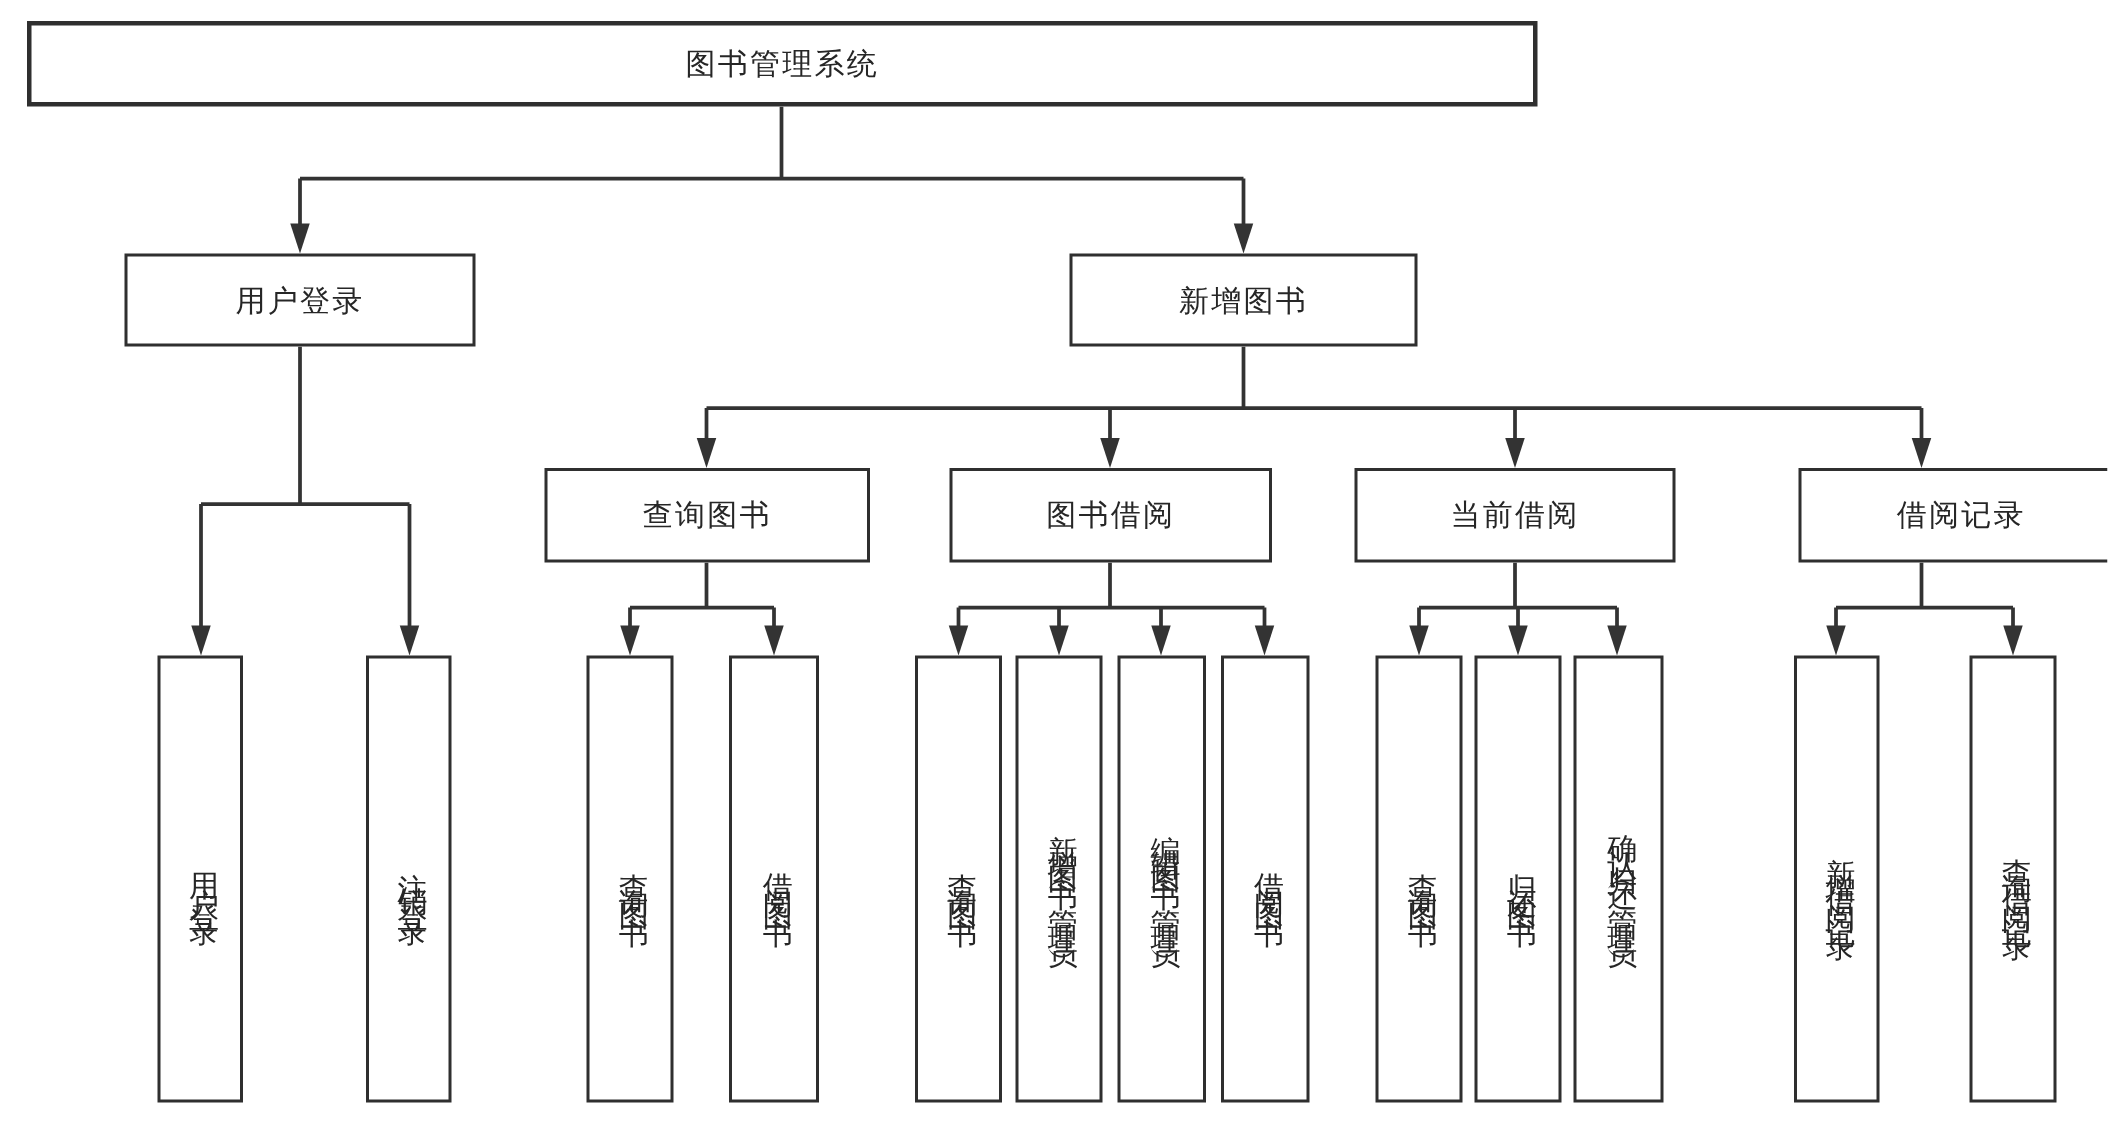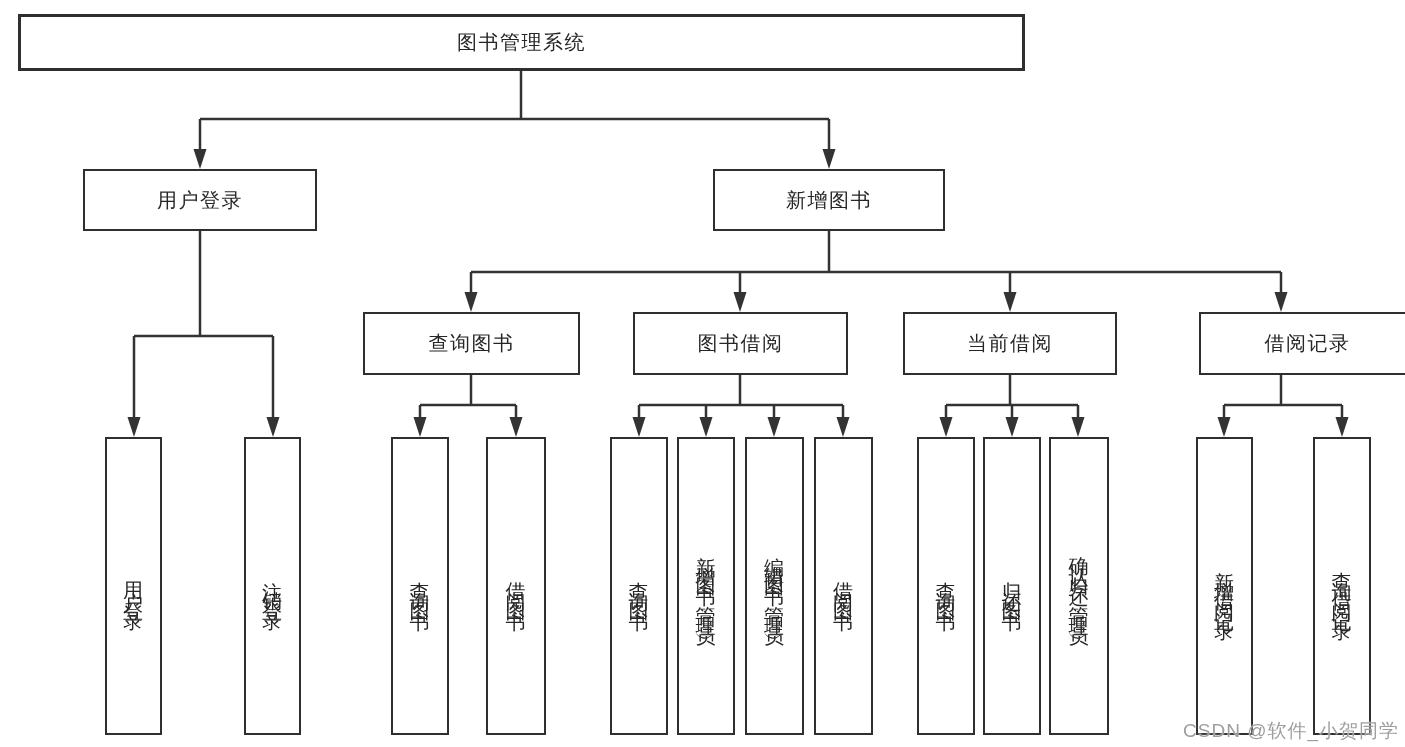--- a/index.html
+++ b/index.html
@@ -1,18 +1,18 @@
 <!DOCTYPE html>
 <html><head>
 <meta charset="utf-8">
 <style>
   html,body{margin:0;padding:0;background:#ffffff;}
   .stage{
     position:relative;width:1405px;height:746px;background:#ffffff;overflow:hidden;
-    font-family:Liberation Sans, sans-serif;color:#262626;
+    font-family:Liberation Mono, monospace;color:#262626;
   }
   .wires{position:absolute;left:0;top:0;width:1405px;height:747px;}
   .node{
     position:absolute;background:#ffffff;border:2.5px solid #2f2f2f;box-sizing:border-box;
     display:flex;align-items:center;justify-content:center;
   }
   .hbox{font-size:20px;letter-spacing:1.5px;}
   .root{border-width:3px;}
   .vbox span{
     writing-mode:vertical-rl;text-orientation:mixed;
@@ -157,15 +157,14 @@
     <span>确认归还（管理员）</span>
   </div>
 
   <div class="node vbox" style="left:1196px;top:437px;width:57px;height:298px">
     <span>新增借阅记录</span>
   </div>
   <div class="node vbox" style="left:1313px;top:437px;width:58px;height:298px">
     <span>查询借阅记录</span>
   </div>
 
-  <div class="watermark">CSDN @软件_小贺同学</div>
 
 </div>
 
 </body></html>

